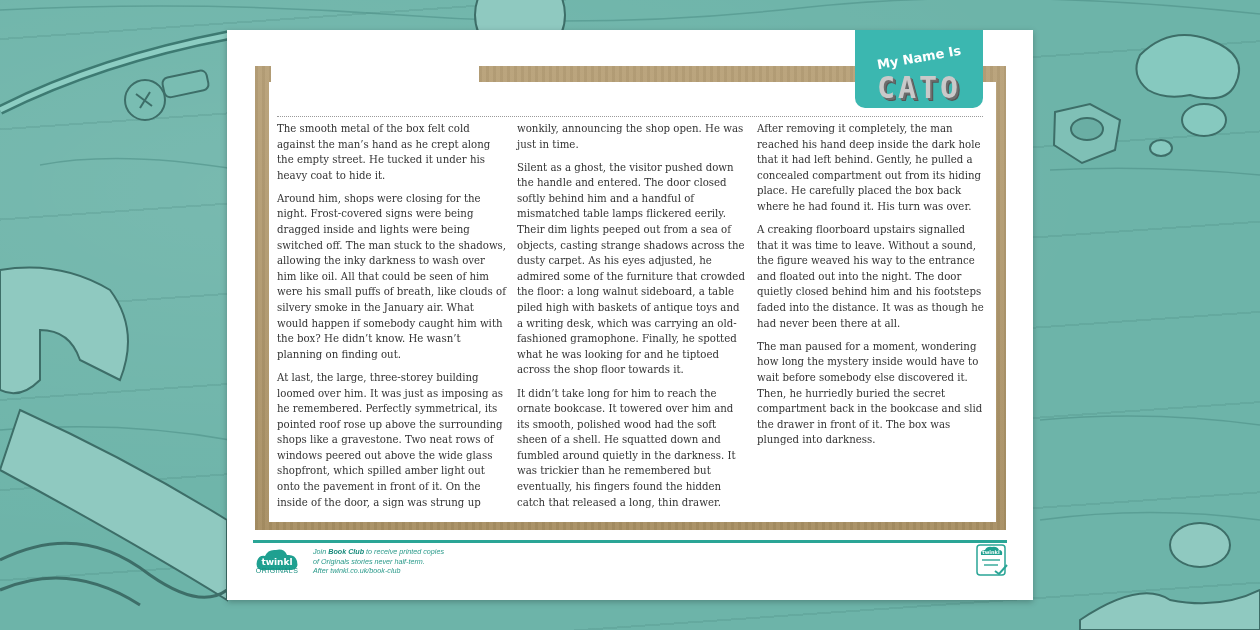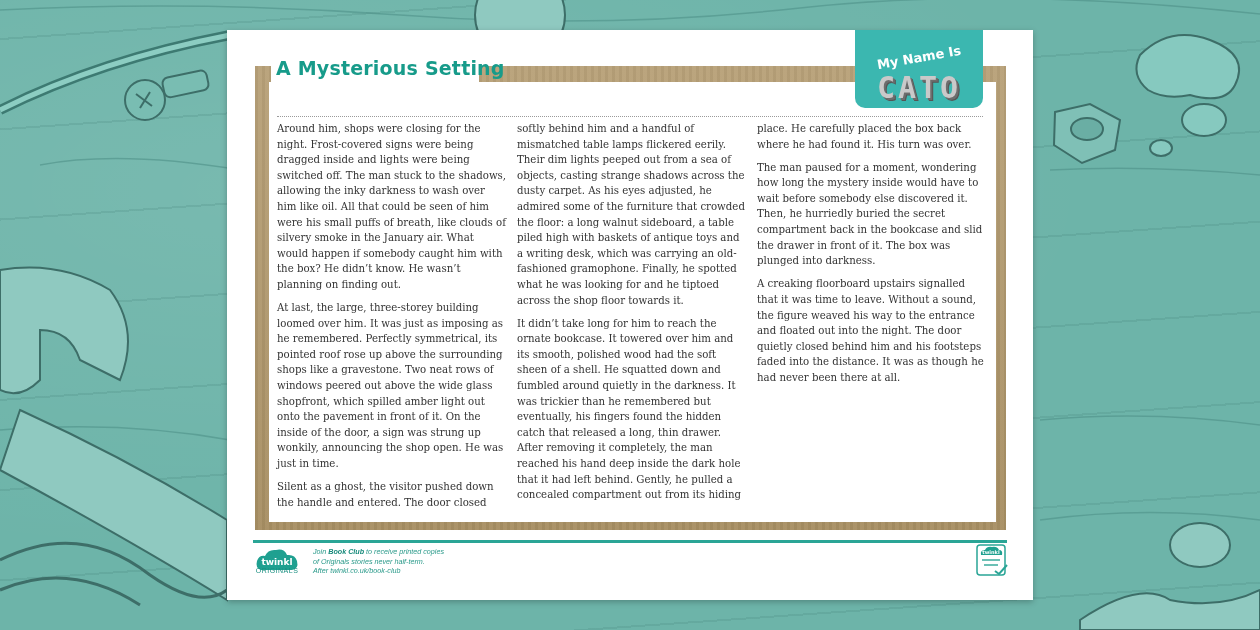--- a/index.html
+++ b/index.html
@@ -138,31 +138,31 @@
   <g fill="#8fc9c0" stroke="#3d6e68" stroke-width="2">
     <ellipse cx="1200" cy="545" rx="30" ry="22"></ellipse>
     <path d="M1170 600 Q1140 580 1080 620 L1080 630 L1260 630 L1260 590 Q1220 610 1170 600 Z"></path>
   </g>
 </svg>
 
 <div class="page">
   <div class="wood-frame"></div>
   <div class="intro-panel"></div>
   <div class="title-bg"></div>
-  <h1 class="title">A Mysterious Setting</h1>
 
   <div class="dotted"></div>
 
   <div class="cols">
+    <p>The smooth metal of the box felt cold against the man’s hand as he crept along the empty street. He tucked it under his heavy coat to hide it.</p>
     <p>Around him, shops were closing for the night. Frost-covered signs were being dragged inside and lights were being switched off. The man stuck to the shadows, allowing the inky darkness to wash over him like oil. All that could be seen of him were his small puffs of breath, like clouds of silvery smoke in the January air. What would happen if somebody caught him with the box? He didn’t know. He wasn’t planning on finding out.</p>
     <p>At last, the large, three-storey building loomed over him. It was just as imposing as he remembered. Perfectly symmetrical, its pointed roof rose up above the surrounding shops like a gravestone. Two neat rows of windows peered out above the wide glass shopfront, which spilled amber light out onto the pavement in front of it. On the inside of the door, a sign was strung up wonkily, announcing the shop open. He was just in time.</p>
     <p>Silent as a ghost, the visitor pushed down the handle and entered. The door closed softly behind him and a handful of mismatched table lamps flickered eerily. Their dim lights peeped out from a sea of objects, casting strange shadows across the dusty carpet. As his eyes adjusted, he admired some of the furniture that crowded the floor: a long walnut sideboard, a table piled high with baskets of antique toys and a writing desk, which was carrying an old-fashioned gramophone. Finally, he spotted what he was looking for and he tiptoed across the shop floor towards it.</p>
     <p>It didn’t take long for him to reach the ornate bookcase. It towered over him and its smooth, polished wood had the soft sheen of a shell. He squatted down and fumbled around quietly in the darkness. It was trickier than he remembered but eventually, his fingers found the hidden catch that released a long, thin drawer. After removing it completely, the man reached his hand deep inside the dark hole that it had left behind. Gently, he pulled a concealed compartment out from its hiding place. He carefully placed the box back where he had found it. His turn was over.</p>
+    <p>A creaking floorboard upstairs signalled that it was time to leave. Without a sound, the figure weaved his way to the entrance and floated out into the night. The door quietly closed behind him and his footsteps faded into the distance. It was as though he had never been there at all.</p>
     <p>The man paused for a moment, wondering how long the mystery inside would have to wait before somebody else discovered it. Then, he hurriedly buried the secret compartment back in the bookcase and slid the drawer in front of it. The box was plunged into darkness.</p>
-    <p>A creaking floorboard upstairs signalled that it was time to leave. Without a sound, the figure weaved his way to the entrance and floated out into the night. The door quietly closed behind him and his footsteps faded into the distance. It was as though he had never been there at all.</p>
   </div>
 
   <div class="logo">
     <div class="line1">My Name Is</div>
     <div class="line2">CATO</div>
   </div>
 
   <div class="footer-line"></div>
   <svg class="twinkl-logo" viewBox="0 0 44 30">
     <path d="M6 24 Q0 22 2 15 Q4 9 10 10 Q13 3 21 4 Q29 2 32 9 Q40 8 42 15 Q44 23 37 24 Z" fill="#1fa090"></path>

